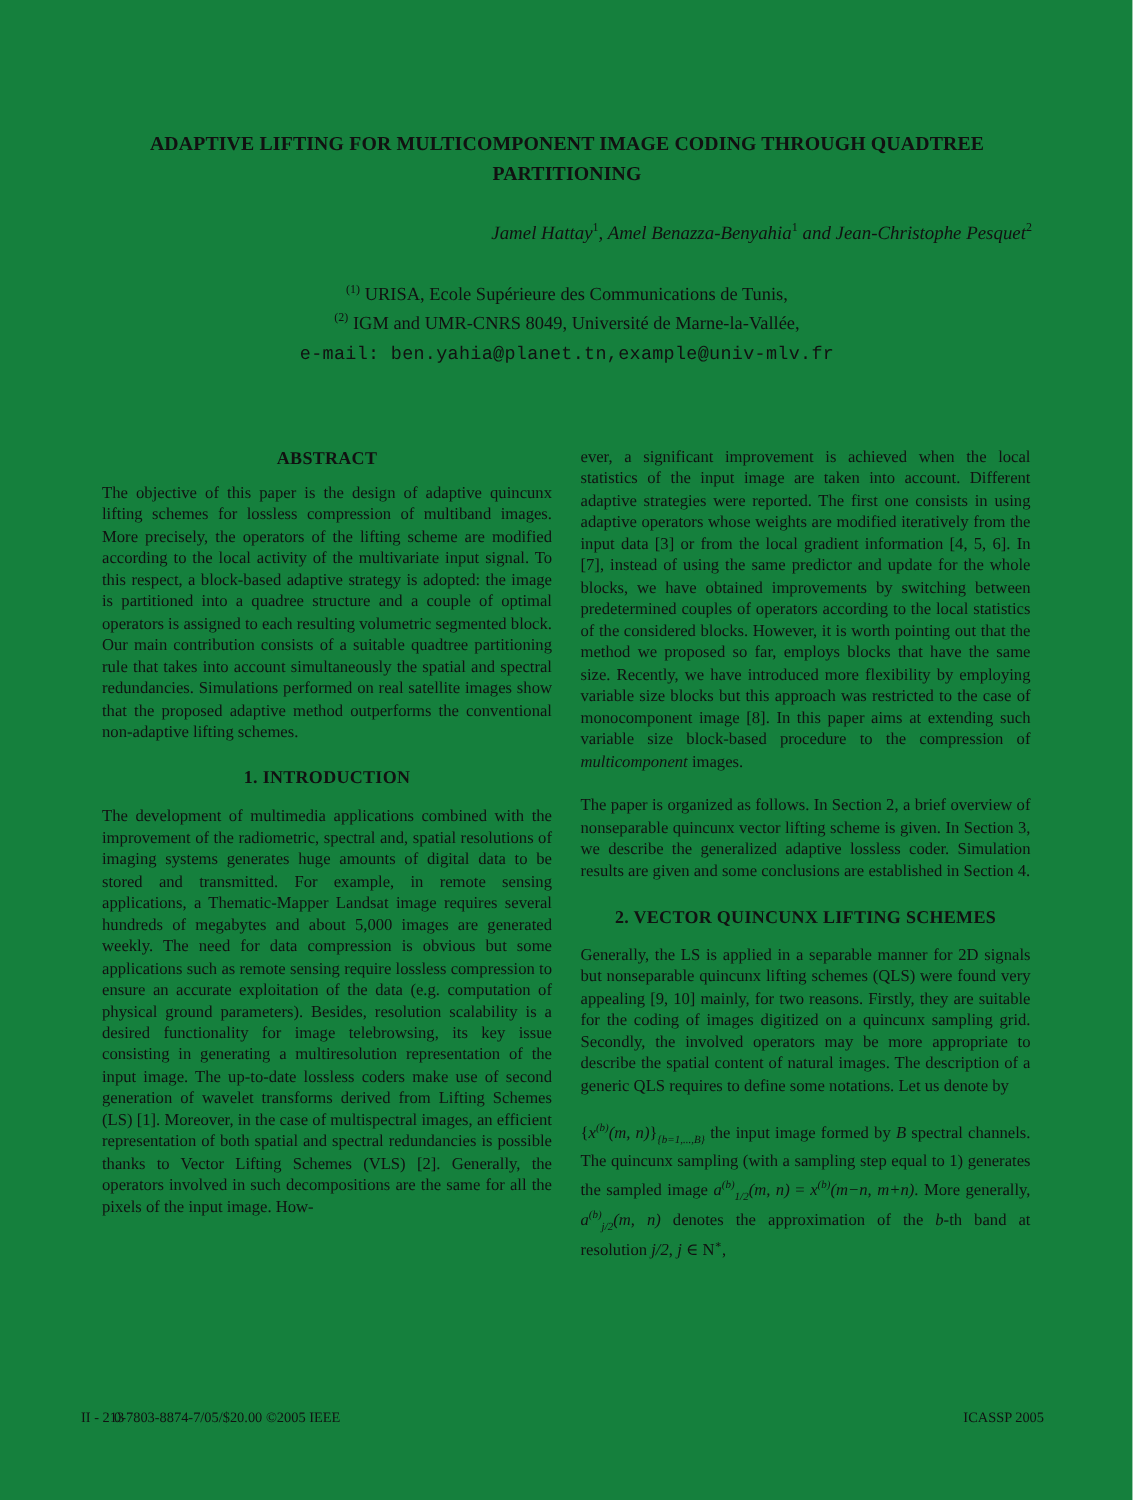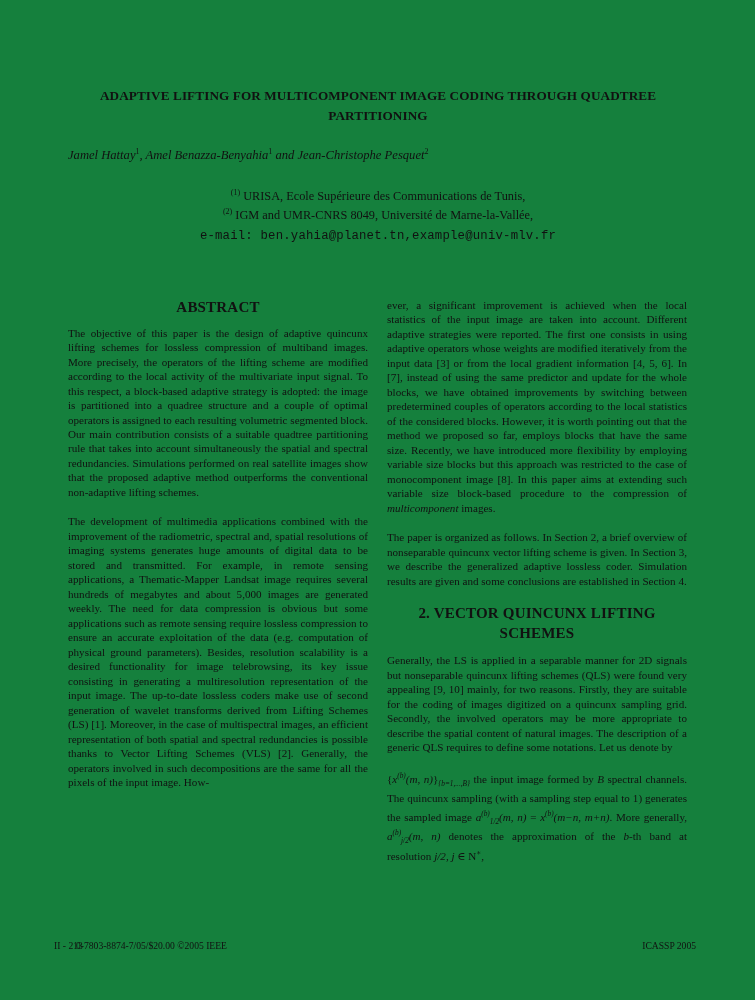--- a/index.html
+++ b/index.html
@@ -29,21 +29,21 @@
   }
   .paper-title {
     font-size: 13.2px;
     font-weight: bold;
     text-align: center;
     line-height: 1.5;
     letter-spacing: 0.1px;
   }
   .authors {
     margin-top: 21px;
-    text-align: left;
+    text-align: right;
     font-style: italic;
     font-size: 12.6px;
   }
   .authors sup {
     font-style: normal;
     font-size: 8px;
     vertical-align: super;
   }
   .affil {
     margin-top: 24px;
@@ -72,21 +72,21 @@
     line-height: 1.307;
     text-align: justify;
     text-justify: inter-word;
   }
   .col-left  { left: 68px; }
   .col-right { left: 387px; }
 
   .sec-head {
     text-align: center;
     font-weight: bold;
-    font-size: 15px;
+    font-size: 12px;
     margin: 0 0 8px 0;
     letter-spacing: 0.2px;
   }
   .sec-head.numbered {
     margin-top: 16px;
     margin-bottom: 10px;
   }
   p {
     margin: 0;
     text-indent: 0;
@@ -145,20 +145,21 @@
       <div><sup>(2)</sup><span> IGM and UMR-CNRS 8049, Université de Marne-la-Vallée,</span></div>
     </div>
 
     <div class="email">e-mail:  ben.yahia@planet.tn,example@univ-mlv.fr</div>
   </div>
 
   <div class="col col-left">
     <div class="sec-head">ABSTRACT</div>
     <p>The objective of this paper is the design of adaptive quincunx lifting schemes for lossless compression of multiband images. More precisely, the operators of the lifting scheme are modified according to the local activity of the multivariate input signal. To this respect, a block-based adaptive strategy is adopted: the image is partitioned into a quadree structure and a couple of optimal operators is assigned to each resulting volumetric segmented block. Our main contribution consists of a suitable quadtree partitioning rule that takes into account simultaneously the spatial and spectral redundancies. Simulations performed on real satellite images show that the proposed adaptive method outperforms the conventional non-adaptive lifting schemes.</p>
 
+    <div class="sec-head numbered">1.  INTRODUCTION</div>
     <p>The development of multimedia applications combined with the improvement of the radiometric, spectral and, spatial resolutions of imaging systems generates huge amounts of digital data to be stored and transmitted. For example, in remote sensing applications, a Thematic-Mapper Landsat image requires several hundreds of megabytes and about 5,000 images are generated weekly. The need for data compression is obvious but some applications such as remote sensing require lossless compression to ensure an accurate exploitation of the data (e.g. computation of physical ground parameters). Besides, resolution scalability is a desired functionality for image telebrowsing, its key issue consisting in generating a multiresolution representation of the input image. The up-to-date lossless coders make use of second generation of wavelet transforms derived from Lifting Schemes (LS) [1]. Moreover, in the case of multispectral images, an efficient representation of both spatial and spectral redundancies is possible thanks to Vector Lifting Schemes (VLS) [2]. Generally, the operators involved in such decompositions are the same for all the pixels of the input image. How-</p>
   </div>
 
   <div class="col col-right">
     <p><span>ever, a significant improvement is achieved when the local statistics of the input image are taken into account. Different adaptive strategies were reported. The first one consists in using adaptive operators whose weights are modified iteratively from the input data [3] or from the local gradient information [4, 5, 6]. In [7], instead of using the same predictor and update for the whole blocks, we have obtained improvements by switching between predetermined couples of operators according to the local statistics of the considered blocks. However, it is worth pointing out that the method we proposed so far, employs blocks that have the same size. Recently, we have introduced more flexibility by employing variable size blocks but this approach was restricted to the case of monocomponent image [8]. In this paper aims at extending such variable size block-based procedure to the compression of </span><em>multicomponent</em><span> images.</span></p>
 
     <p>The paper is organized as follows. In Section 2, a brief overview of nonseparable quincunx vector lifting scheme is given. In Section 3, we describe the generalized adaptive lossless coder. Simulation results are given and some conclusions are established in Section 4.</p>
 
     <div class="sec-head numbered">2.  VECTOR QUINCUNX LIFTING SCHEMES</div>
 

